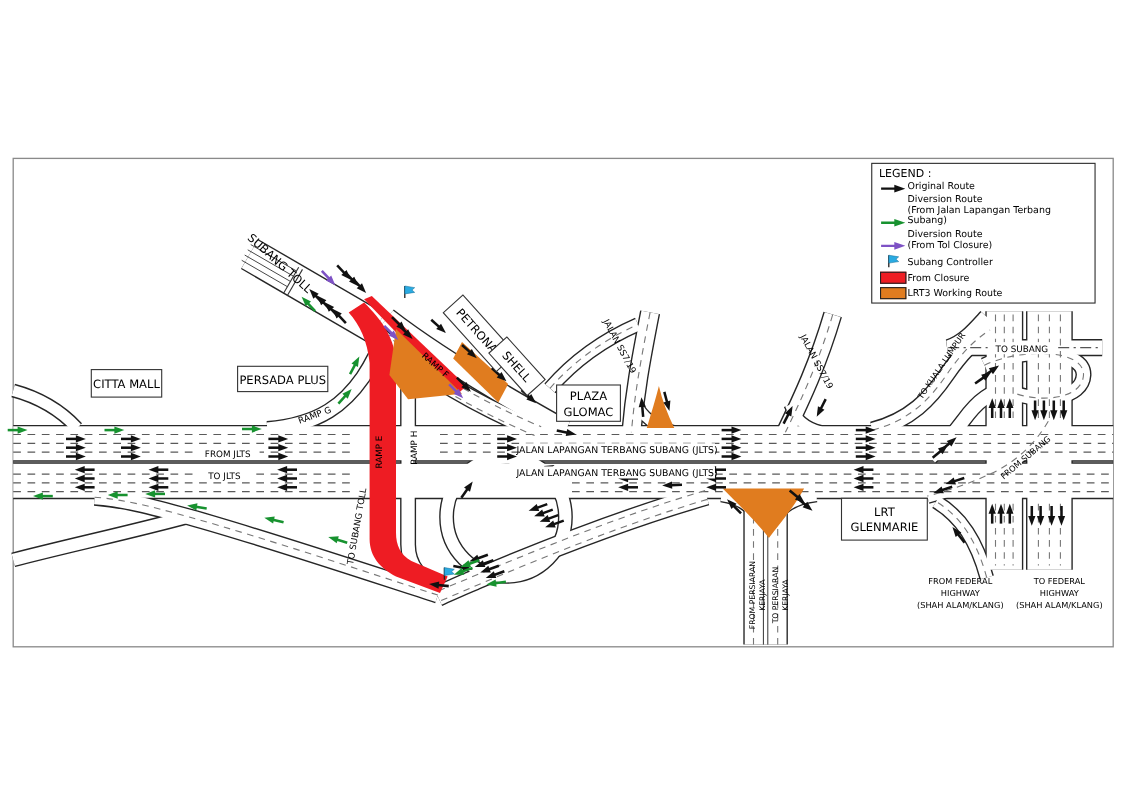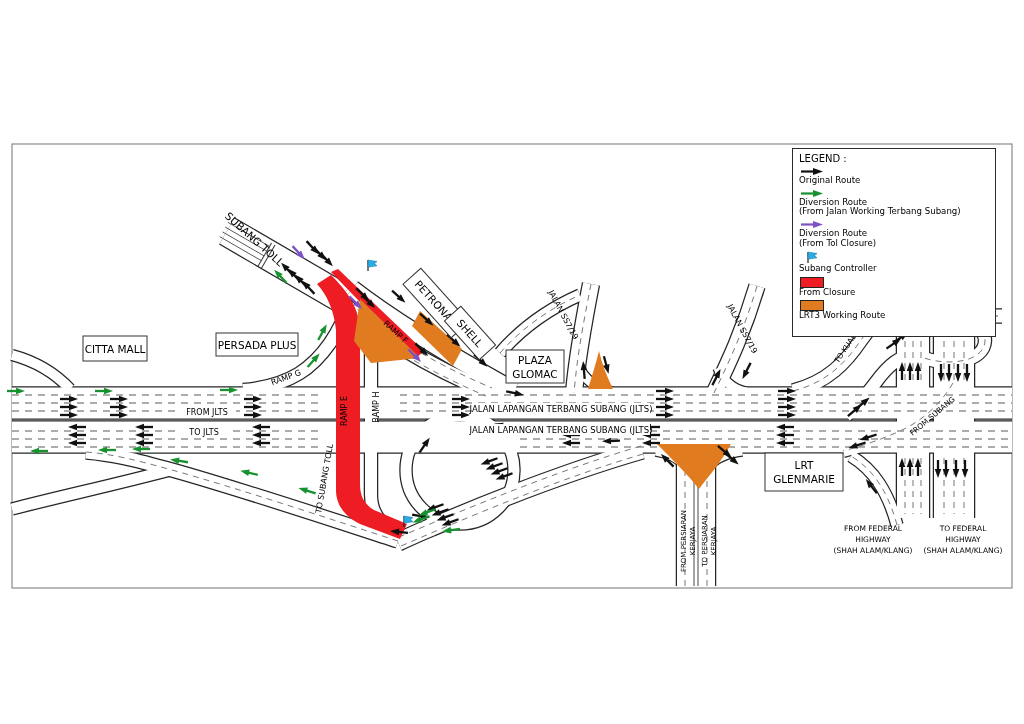--- a/index.html
+++ b/index.html
@@ -10,23 +10,23 @@
   .case{fill:none;stroke:#262626;}
   .white{fill:none;stroke:#ffffff;}
   .dash{fill:none;stroke:#5a5a5a;stroke-width:1.1;stroke-dasharray:7 6;}
   .dashg{fill:none;stroke:#777;stroke-width:1;stroke-dasharray:6 5;}
   .dashdot{fill:none;stroke:#555;stroke-width:1;stroke-dasharray:10 4 2 4;}
   .box{fill:#fff;stroke:#333;stroke-width:1;}
   .t7{font-size:7px;} .t75{font-size:7.5px;} .t8{font-size:8px;} .t85{font-size:8.5px;}
   .t10{font-size:10.5px;} .mid{text-anchor:middle;}
   
   .legend{position:absolute;left:792px;top:148px;width:204px;background:#fff;
-          border:1.3px solid #2b2b2b;padding:4px 6px 15px 6px;box-sizing:border-box;}
+          border:1.3px solid #2b2b2b;padding:4px 6px 3px 6px;box-sizing:border-box;}
   .legend .ttl{font-size:10px;margin-bottom:2px;}
-  .lrow{display:flex;align-items:flex-start;margin-top:2px;flex-direction:column;}
+  .lrow{display:flex;align-items:flex-end;margin-top:2px;}
   .lic{width:26px;flex:none;display:flex;justify-content:center;padding-top:1px;}
   .ltxt{font-size:8.6px;line-height:1.12;}
   .arrK{color:#111;} .arrG{color:#17922f;} .arrP{color:#7e52c5;}
   .sw{width:22px;height:9px;border:1px solid #222;}
   .swR{background:#ee1c23;} .swO{background:#e07c1f;}
 </style>
 </head>
 <body>
 
 <div id="stage">
@@ -437,21 +437,21 @@
     <div class="ltxt">Original Route</div>
   </div>
   <div class="lrow">
     <div class="lic arrG">
       <svg width="24" height="9" viewBox="0 0 24 9">
             <line x1="1" y1="4.5" x2="14" y2="4.5" stroke="currentColor" stroke-width="2.2"></line>
             <path d="M13,1 L23,4.5 L13,8 Z" fill="currentColor"></path>
           </svg>
     </div>
     <div class="ltxt"><span>Diversion Route</span><br>
-      <span>(From Jalan Working Terbang Subang)</span></div>
+      <span>(From Jalan Lapangan Terbang Subang)</span></div>
   </div>
   <div class="lrow">
     <div class="lic arrP">
       <svg width="24" height="9" viewBox="0 0 24 9">
             <line x1="1" y1="4.5" x2="14" y2="4.5" stroke="currentColor" stroke-width="2.2"></line>
             <path d="M13,1 L23,4.5 L13,8 Z" fill="currentColor"></path>
           </svg>
     </div>
     <div class="ltxt"><span>Diversion Route</span><br>
       <span>(From Tol Closure)</span></div>

